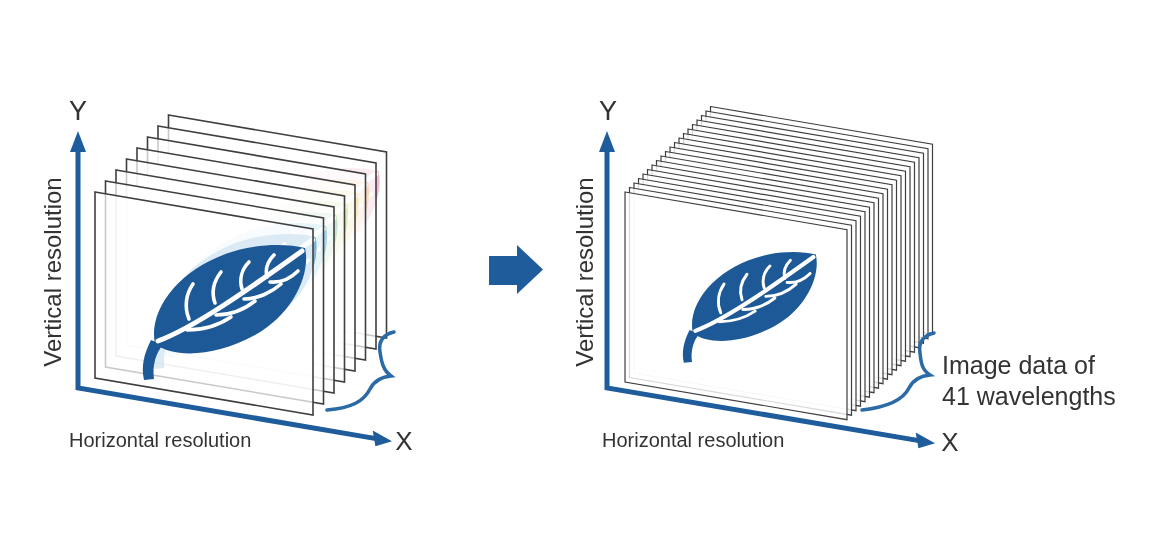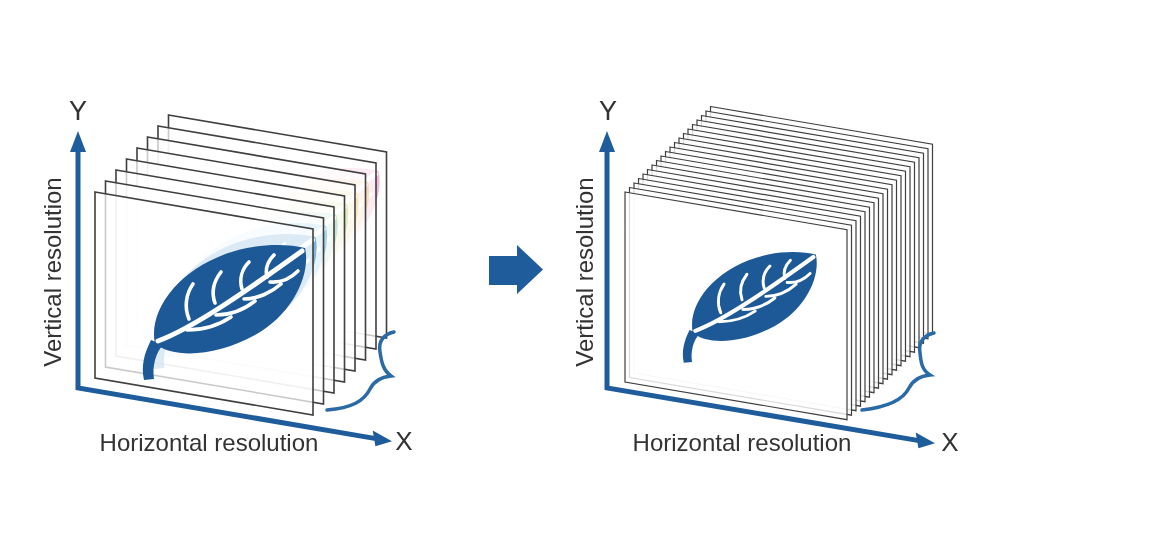--- a/index.html
+++ b/index.html
@@ -3,21 +3,21 @@
 <meta charset="utf-8">
 <style>
   html,body{margin:0;padding:0;background:#ffffff;}
   #stage{position:relative;width:1157px;height:554px;background:#ffffff;overflow:hidden;
          font-family:"Liberation Sans",sans-serif;}
   svg{position:absolute;left:0;top:0;}
   .lbl{position:absolute;color:#333333;white-space:nowrap;}
   .axis-letter{font-size:27px;}
   .axis-x-letter{font-size:26px;}
   .vert{width:260px;height:30px;text-align:center;transform:rotate(-90deg);font-size:24px;}
-  .horiz{width:280px;text-align:center;font-size:24px;}
+  .horiz{width:280px;text-align:left;font-size:20px;}
   #vL{left:-76px;top:257px;}
   #vR{left:456px;top:257px;}
   #hL{left:69px;top:429px;}
   #hR{left:602px;top:429px;}
   #yL{left:62px;top:96px;width:32px;text-align:center;}
   #yR{left:592px;top:96px;width:32px;text-align:center;}
   #xL{left:390px;top:426px;width:28px;text-align:center;}
   #xR{left:936px;top:427px;width:28px;text-align:center;}
   #bL{left:404px;top:367px;font-size:25px;}
   #bR{left:942px;top:350px;font-size:25px;line-height:31px;}
@@ -111,13 +111,17 @@
 
   <div id="yL" class="lbl axis-letter">Y</div>
   <div id="vL" class="lbl vert">Vertical resolution</div>
   <div id="hL" class="lbl horiz">Horizontal resolution</div>
   <div id="xL" class="lbl axis-x-letter">X</div>
 
   <div id="yR" class="lbl axis-letter">Y</div>
   <div id="vR" class="lbl vert">Vertical resolution</div>
   <div id="hR" class="lbl horiz">Horizontal resolution</div>
   <div id="xR" class="lbl axis-x-letter">X</div>
+  <div id="bR" class="lbl">
+    <div>Image data of</div>
+    <div>41 wavelengths</div>
+  </div>
 </div>
 
 </body></html>

